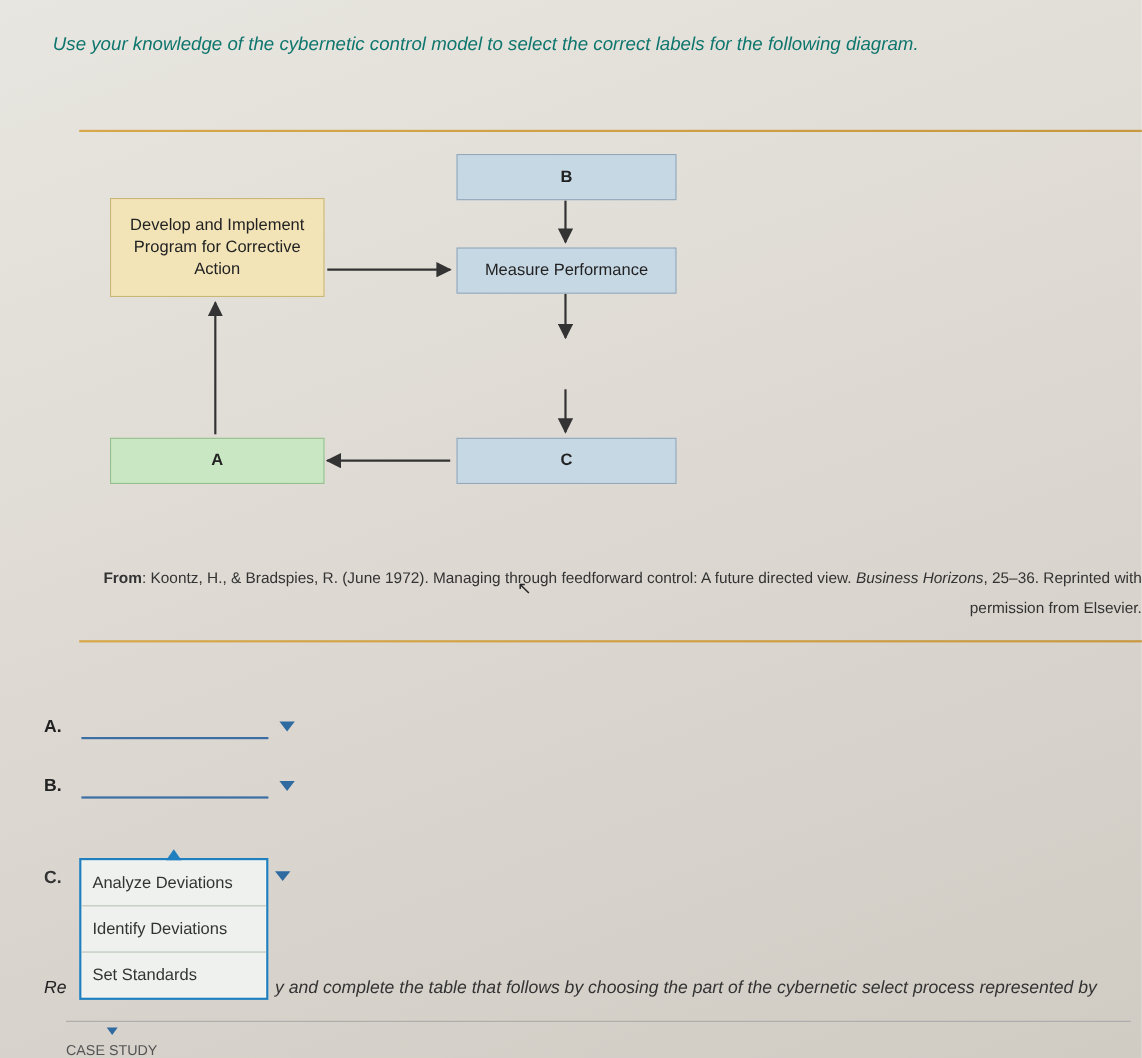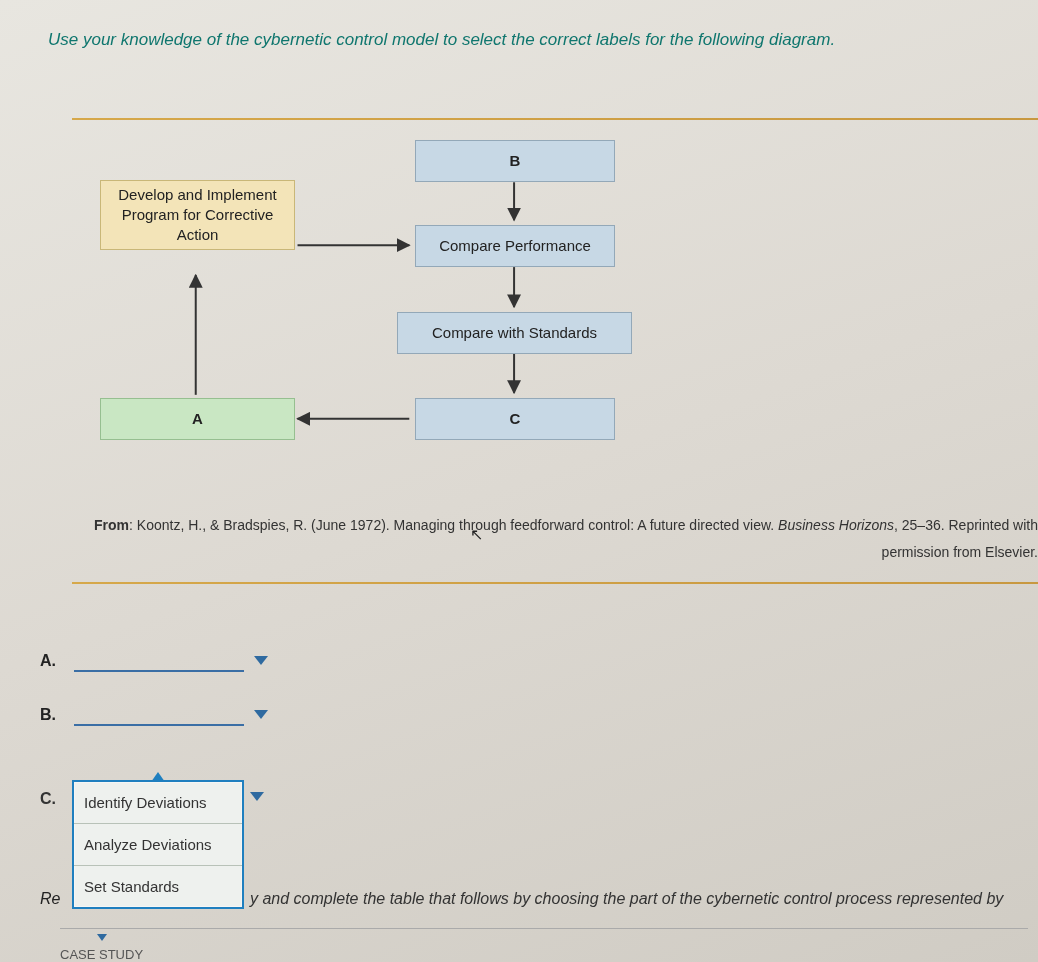--- a/index.html
+++ b/index.html
@@ -54,21 +54,21 @@
   .box.blue  { background: #c7d8e5; border-color: #93a8b8; }
   .box.cream { background: #f3e4b8; border-color: #c9b778; }
   .box.green { background: #c9e7c3; border-color: #96bf90; }
   .box.bold  { font-weight: bold; }
 
   
   .b-B       { left: 345px; top: 10px;  width: 200px; height: 42px; }
   .b-measure { left: 345px; top: 95px;  width: 200px; height: 42px; }
   .b-compare { left: 327px; top: 182px; width: 235px; height: 42px; }
   .b-C       { left: 345px; top: 268px; width: 200px; height: 42px; }
-  .b-develop { left: 30px;  top: 50px;  width: 195px; height: 70px; }
+  .b-develop { left: 30px;  top: 50px;  width: 195px; height: 90px; }
   .b-A       { left: 30px;  top: 268px; width: 195px; height: 42px; }
 
   .citation {
     position: absolute;
     top: 512px;
     left: 72px;
     right: 0;
     font-size: 14px;
     color: #333;
     line-height: 1.9;
@@ -227,22 +227,21 @@
     </defs>
     <line x1="445" y1="52" x2="445" y2="90" stroke="#333" stroke-width="2" marker-end="url(#ah)"></line>
     <line x1="445" y1="137" x2="445" y2="177" stroke="#333" stroke-width="2" marker-end="url(#ah)"></line>
     <line x1="445" y1="224" x2="445" y2="263" stroke="#333" stroke-width="2" marker-end="url(#ah)"></line>
     <line x1="228" y1="115" x2="340" y2="115" stroke="#333" stroke-width="2" marker-end="url(#ah)"></line>
     <line x1="340" y1="289" x2="228" y2="289" stroke="#333" stroke-width="2" marker-end="url(#ah)"></line>
     <line x1="126" y1="265" x2="126" y2="145" stroke="#333" stroke-width="2" marker-end="url(#ah)"></line>
   </svg>
 
   <div class="box blue bold b-B">B</div>
-  <div class="box blue b-measure">Compare Performance</div>
-  <div class="box blue b-compare">Compare with Standards</div>
+  <div class="box blue b-measure">Measure Performance</div>
   <div class="box blue bold b-C">C</div>
   <div class="box cream b-develop">Develop and Implement Program for Corrective Action</div>
   <div class="box green bold b-A">A</div>
 </div>
 
 <div class="citation">
   <span class="from">From</span><span>: Koontz, H., &amp; Bradspies, R. (June 1972). Managing through feedforward control: A future directed view. </span><span class="ital">Business Horizons</span><span>, 25–36. Reprinted with permission from Elsevier.</span>
 </div>
 
 <span class="cursor-ptr">↖</span>
@@ -261,25 +260,25 @@
     <div class="blank">
       <div class="dd-tri"></div>
     </div>
   </div>
 </div>
 
 <span class="c-label">C.</span>
 <div class="c-tri"></div>
 
 <div class="dropdown-open">
+  <div class="opt">Analyze Deviations</div>
   <div class="opt">Identify Deviations</div>
-  <div class="opt">Analyze Deviations</div>
   <div class="opt">Set Standards</div>
 </div>
 
 <span class="re-label">Re</span>
-<div class="instr2">y and complete the table that follows by choosing the part of the cybernetic control process represented by</div>
+<div class="instr2">y and complete the table that follows by choosing the part of the cybernetic select process represented by</div>
 
 <div class="tab-line"></div>
 <div class="case-tab">
   <div class="t"></div>
   <span>CASE STUDY</span>
 </div>
 
 </body></html>

